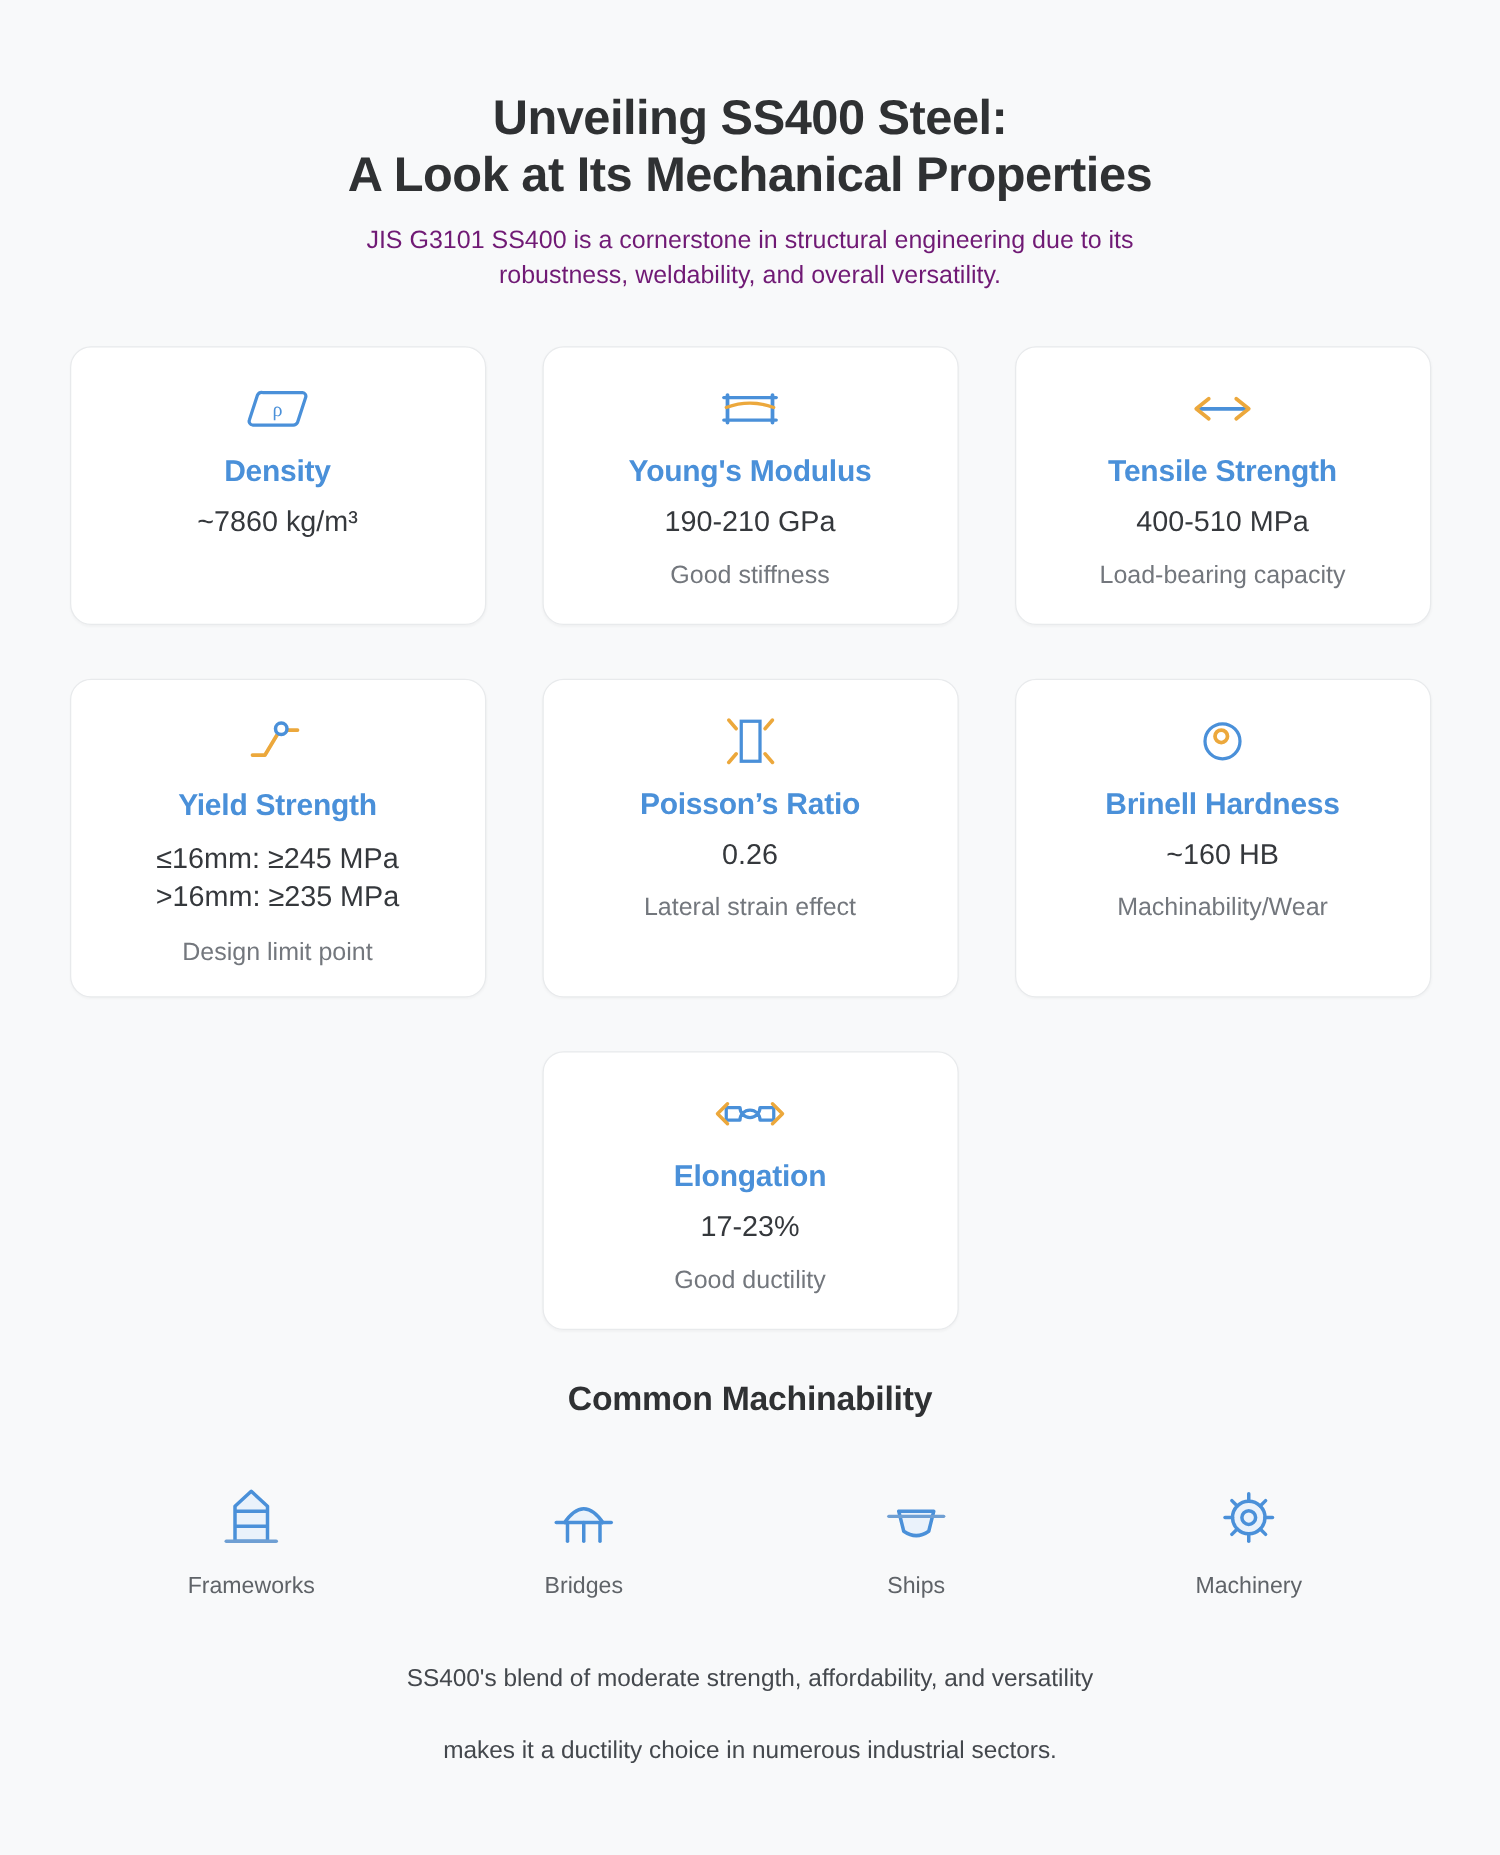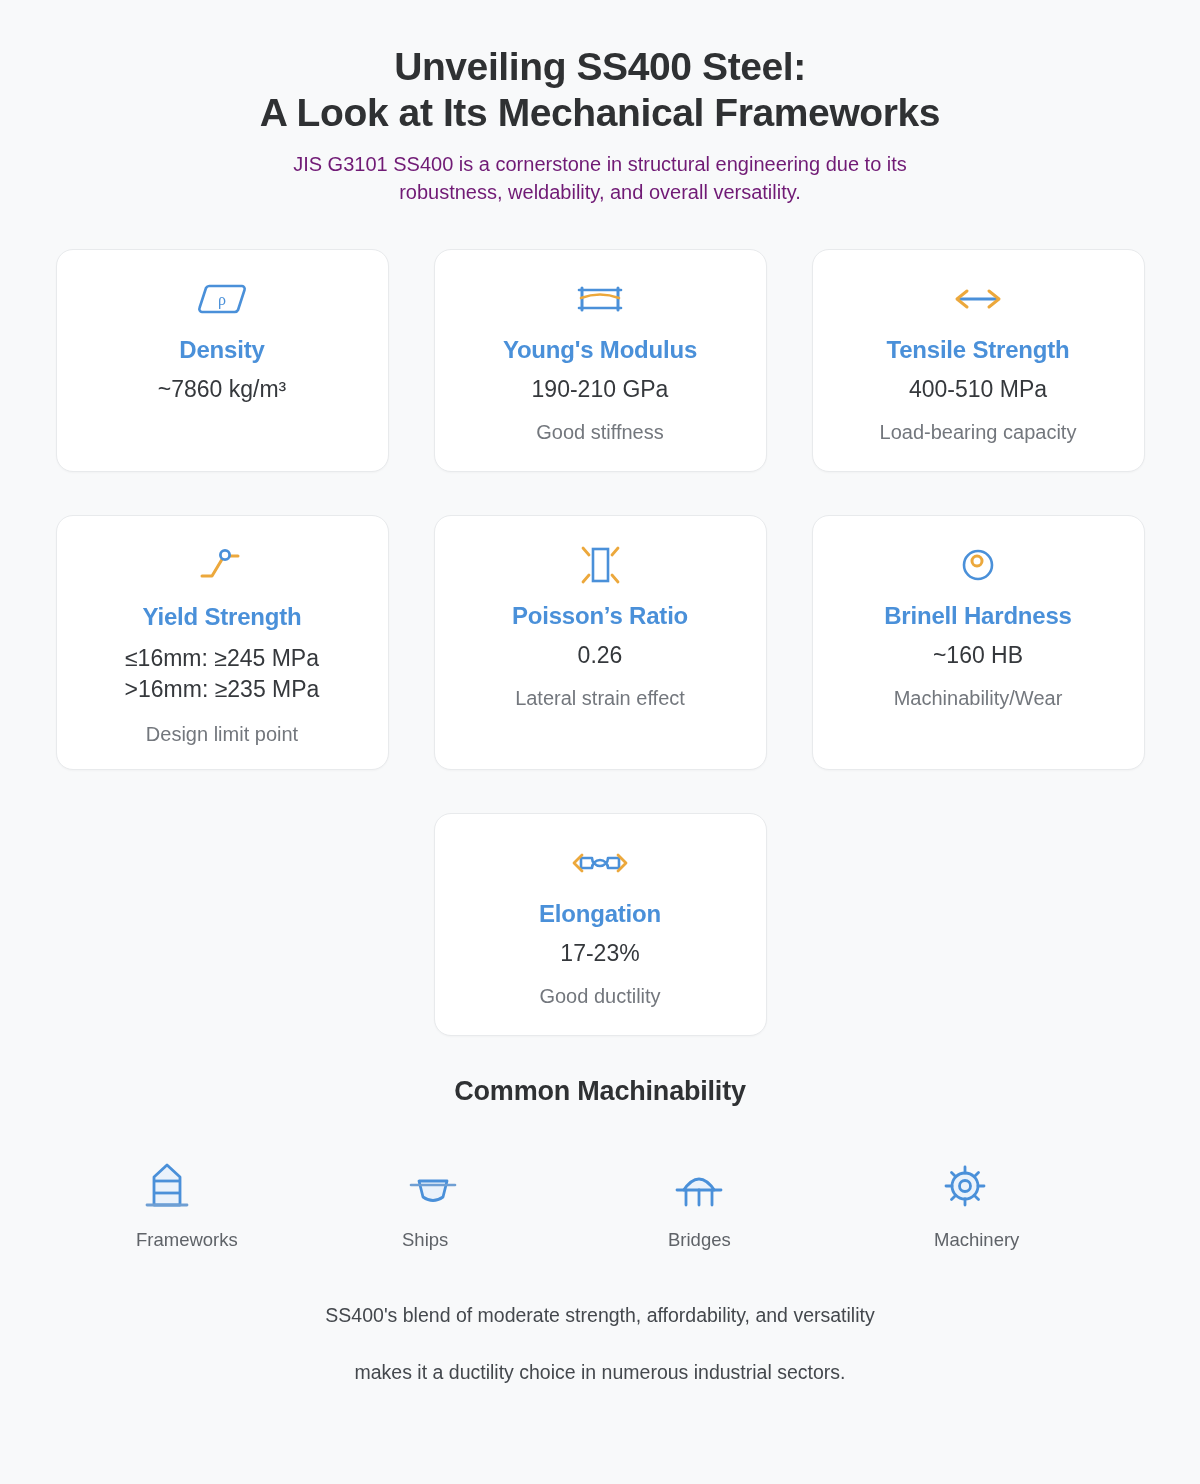--- a/index.html
+++ b/index.html
@@ -9,21 +9,21 @@
     height: 1484px;
     background: #f8f9fa;
     font-family: "Liberation Sans", sans-serif;
     color: #3c4043;
     overflow: hidden;
   }
 
   .page {
     width: 1200px;
     height: 1484px;
-    padding: 44px 55px 0 55px;
+    padding: 72px 55px 0 55px;
     position: relative;
   }
 
   
   .header { text-align: center; }
 
   .title {
     font-size: 39px;
     font-weight: bold;
     line-height: 1.18;
@@ -120,21 +120,21 @@
     margin-top: 42px;
     display: flex;
     justify-content: center;
     gap: 136px;
   }
 
   .app {
     width: 130px;
     display: flex;
     flex-direction: column;
-    align-items: flex-start;
+    align-items: center;
   }
 
   .app-icon {
     height: 66px;
     display: flex;
     align-items: flex-end;
     justify-content: center;
   }
 
   .app-label {
@@ -154,21 +154,21 @@
   .footer-line { display: block; margin-top: 28px; }
 </style>
 </head>
 <body>
 
 <div class="page">
 
   <div class="header">
     <h1 class="title">
       <span class="title-line">Unveiling SS400 Steel:</span>
-      <span class="title-line">A Look at Its Mechanical Frameworks</span>
+      <span class="title-line">A Look at Its Mechanical Properties</span>
     </h1>
     <p class="subtitle">
       <span class="subtitle-line">JIS G3101 SS400 is a cornerstone in structural engineering due to its</span>
       <span class="subtitle-line">robustness, weldability, and overall versatility.</span>
     </p>
   </div>
 
   <div class="grid">
 
     <div class="card std">
@@ -288,43 +288,43 @@
     <div class="app">
       <div class="app-icon">
         <svg width="62" height="62" viewBox="0 0 62 62">
           <path d="M18 24 L31 12 L44 24 V52 H18 Z" fill="#eaf2fb" stroke="#4a90d9" stroke-width="2.8" stroke-linejoin="round"></path>
           <line x1="18" y1="28" x2="44" y2="28" stroke="#4a90d9" stroke-width="2.8"></line>
           <line x1="18" y1="40" x2="44" y2="40" stroke="#4a90d9" stroke-width="2.8"></line>
           <line x1="11" y1="52" x2="51" y2="52" stroke="#6f9fd3" stroke-width="2.8" stroke-linecap="round"></line>
         </svg>
       </div>
       <div class="app-label">Frameworks</div>
-    </div>
-
-    <div class="app">
-      <div class="app-icon">
-        <svg width="62" height="62" viewBox="0 0 62 62">
-          <path d="M17 28 H45 L41 44 Q31 51 21 44 Z" fill="#eaf2fb" stroke="#4a90d9" stroke-width="2.8" stroke-linejoin="round"></path>
-          <line x1="9" y1="32" x2="53" y2="32" stroke="#6f9fd3" stroke-width="2.6" stroke-linecap="round"></line>
-        </svg>
-      </div>
-      <div class="app-label">Ships</div>
     </div>
 
     <div class="app">
       <div class="app-icon">
         <svg width="62" height="62" viewBox="0 0 62 62">
           <path d="M15 38 Q31 14 47 38" fill="#eaf2fb" stroke="#4a90d9" stroke-width="2.8" stroke-linejoin="round"></path>
           <line x1="9" y1="37" x2="53" y2="37" stroke="#4a90d9" stroke-width="2.8" stroke-linecap="round"></line>
           <line x1="18" y1="37" x2="18" y2="52" stroke="#4a90d9" stroke-width="2.8" stroke-linecap="round"></line>
           <line x1="31" y1="37" x2="31" y2="52" stroke="#4a90d9" stroke-width="2.8" stroke-linecap="round"></line>
           <line x1="44" y1="37" x2="44" y2="52" stroke="#4a90d9" stroke-width="2.8" stroke-linecap="round"></line>
         </svg>
       </div>
       <div class="app-label">Bridges</div>
+    </div>
+
+    <div class="app">
+      <div class="app-icon">
+        <svg width="62" height="62" viewBox="0 0 62 62">
+          <path d="M17 28 H45 L41 44 Q31 51 21 44 Z" fill="#eaf2fb" stroke="#4a90d9" stroke-width="2.8" stroke-linejoin="round"></path>
+          <line x1="9" y1="32" x2="53" y2="32" stroke="#6f9fd3" stroke-width="2.6" stroke-linecap="round"></line>
+        </svg>
+      </div>
+      <div class="app-label">Ships</div>
     </div>
 
     <div class="app">
       <div class="app-icon">
         <svg width="62" height="62" viewBox="0 0 62 62">
           <circle cx="31" cy="33" r="13" fill="#eaf2fb" stroke="#4a90d9" stroke-width="2.8"></circle>
           <circle cx="31" cy="33" r="5.5" fill="none" stroke="#4a90d9" stroke-width="2.8"></circle>
           <g stroke="#4a90d9" stroke-width="2.8" stroke-linecap="round">
             <line x1="31" y1="14" x2="31" y2="20"></line>
             <line x1="31" y1="46" x2="31" y2="52"></line>

